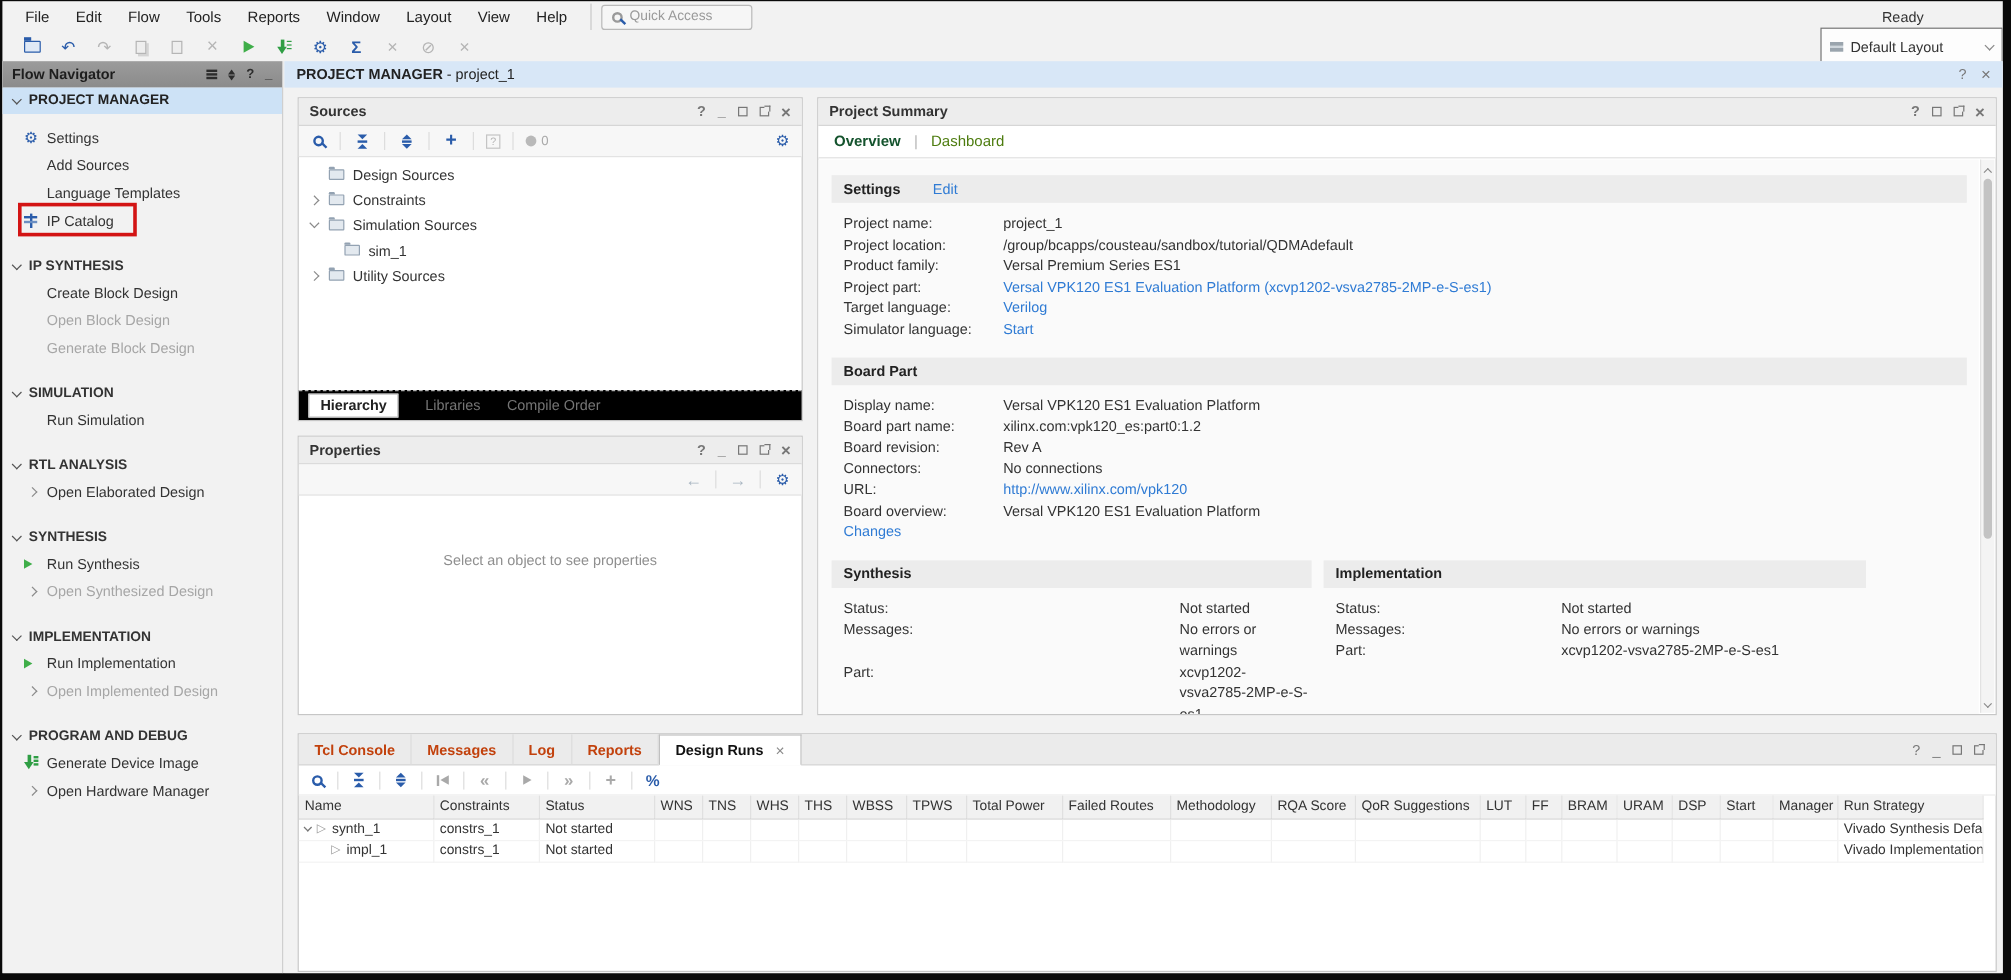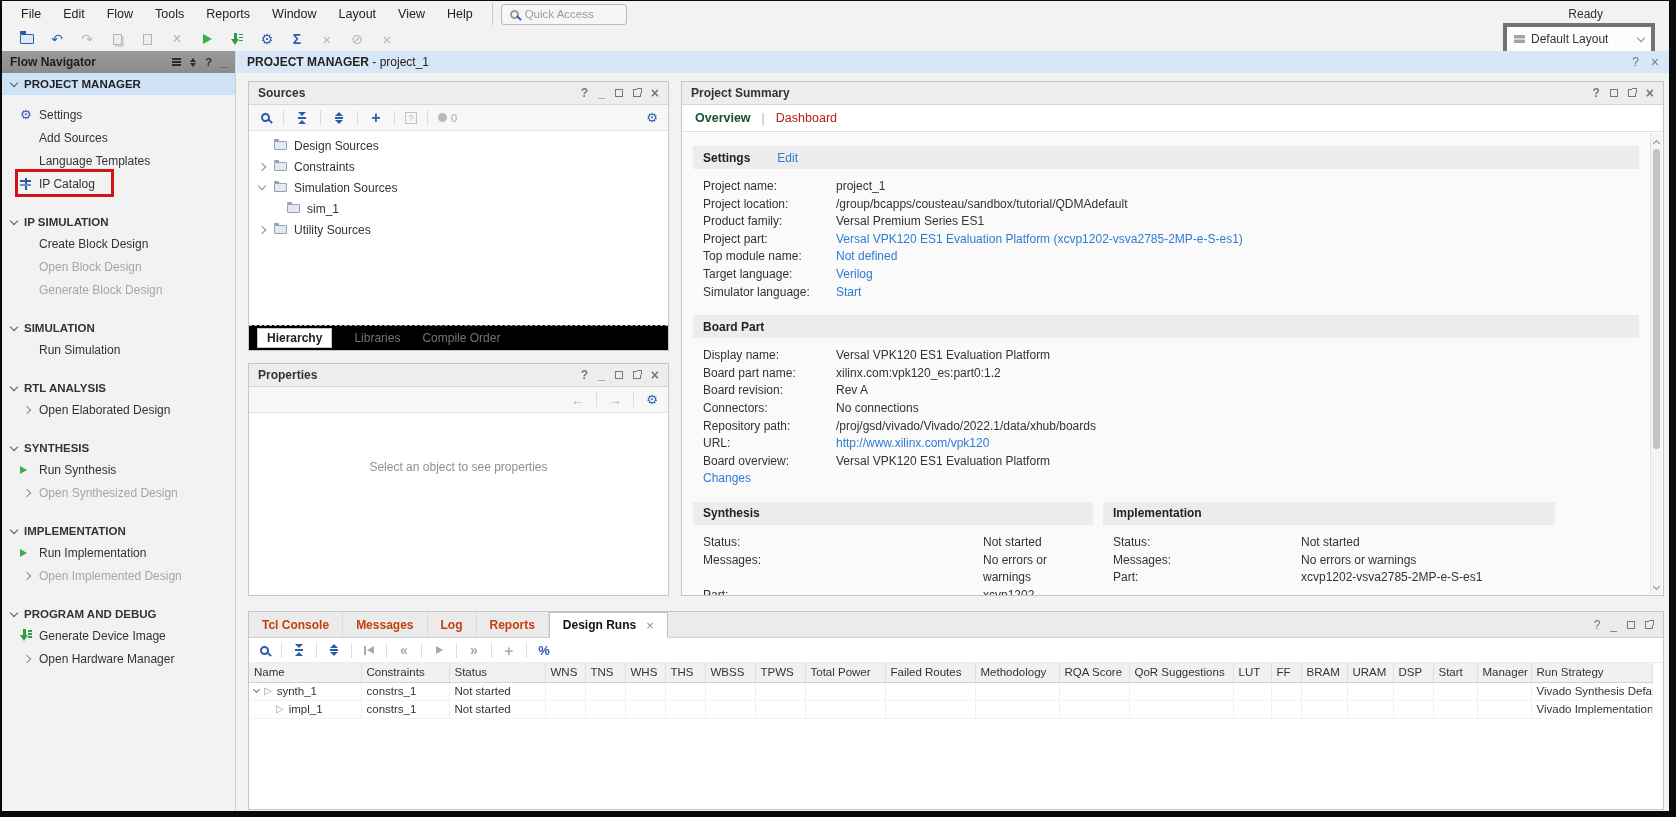--- a/index.html
+++ b/index.html
@@ -11,21 +11,21 @@
   .menubar { display:flex; align-items:center; height:26px; padding-left:8px; font-size:12.5px; color:#222; }
   .menu-item { padding:4px 11px; cursor:default; }
   .qa-sep { width:1px; height:22px; background:#c9c9c9; margin:0 8px; }
   .quick-access { display:flex; align-items:center; gap:6px; border:1px solid #b9b9b9; border-radius:3px; height:21px; padding:0 8px; width:126px; color:#9a9a9a; font-size:11.5px; background:#f6f6f6; }
   .ready { margin-left:auto; margin-right:66px; font-size:12px; color:#333; }
 
   
   .toolbar { display:flex; align-items:center; height:24px; padding-left:10px; }
   .tb-icon { width:30px; height:20px; display:flex; align-items:center; justify-content:center; font-size:14px; }
   .blue { color:#2a5caa; } .gray { color:#b5b5b5; }
-  .layout-select { margin-left:auto; margin-right:14px; width:152px; height:32px; border:4px solid #737373; background:#fdfdfd; display:flex; align-items:center; font-size:12px; color:#333; padding:0 7px; gap:6px; }
+  .layout-select { margin-left:auto; width:152px; height:32px; border:1px solid #737373; background:#fdfdfd; display:flex; align-items:center; font-size:12px; color:#333; padding:0 7px; gap:6px; }
   .layout-glyph { display:inline-block; width:11px; height:8px; border-top:3px solid #9aa4ad; border-bottom:3px solid #9aa4ad; background:#cfd6dc; }
   .dd-chev { margin-left:auto; }
 
   
   .chev-d, .chev-r, .chev-u { display:inline-block; width:6px; height:6px; border-right:1.6px solid #555; border-bottom:1.6px solid #555; }
   .chev-d { transform:rotate(45deg); margin-top:-3px; }
   .chev-r { transform:rotate(-45deg); }
   .chev-u { transform:rotate(-135deg); margin-top:3px; }
   .chev-gray { border-color:#8a8a8a; }
   .tri-play { width:0; height:0; border-left:9px solid #3fae49; border-top:5px solid transparent; border-bottom:5px solid transparent; display:inline-block; }
@@ -98,21 +98,21 @@
   .src-tab.active { background:#fff; border:1px solid #c6c6c6; padding:2px 9px; font-weight:bold; color:#222; }
 
   
   .props-toolbar { justify-content:flex-end; }
   .arrow-dis { color:#a9b6c2; font-size:14px; font-weight:bold; }
   .props-empty { position:absolute; top:96px; left:0; right:0; text-align:center; color:#8f8f8f; font-size:12px; }
 
   
   .ps-tabs { height:27px; background:#fff; border-bottom:1px solid #e0e0e0; display:flex; align-items:center; padding-left:13px; gap:11px; font-size:12.5px; }
   .ps-tab-active { font-weight:bold; color:#14532d; }
-  .ps-tab { color:#b91c1c; }
+  .ps-tab { color:#4d7c0f; }
   .ps-tabsep { color:#b5b5b5; }
   .ps-body { position:absolute; top:51px; left:0; right:14px; bottom:0; overflow:hidden; padding:13px 10px 0 11px; background:#fafafa; }
   .band { height:23px; background:#ececec; display:flex; align-items:center; padding:0 10px; font-weight:bold; font-size:12px; color:#222; }
   .band .link { margin-left:27px; font-weight:normal; }
   .kv { display:flex; line-height:17.6px; font-size:12px; color:#333; padding-left:10px; }
   .kv-label { width:133px; flex:none; }
   .link { color:#2f7bd4; }
   .kv-gap { height:9px; } .sec-gap { height:14px; }
   .two-col { display:flex; margin-top:0; }
   .col-syn { width:400px; margin-right:10px; }
@@ -244,21 +244,21 @@
       <div class="fn-item">
         <span class="item-icon">
               <span class="ipcat"></span>
             </span>
         <span>IP Catalog</span>
         <span class="red-box"></span>
       </div>
 
       <div class="fn-section">
         <span class="chev-d"></span>
-        <span>IP SIMULATION</span>
+        <span>IP SYNTHESIS</span>
       </div>
       <div class="fn-item">
         <span>Create Block Design</span>
       </div>
       <div class="fn-item disabled">
         <span>Open Block Design</span>
       </div>
       <div class="fn-item disabled">
         <span>Generate Block Design</span>
       </div>
@@ -477,24 +477,20 @@
               </div>
           <div class="kv">
                 <span class="kv-label">Product family:</span>
                 <span>Versal Premium Series ES1</span>
               </div>
           <div class="kv">
                 <span class="kv-label">Project part:</span>
                 <span class="link">Versal VPK120 ES1 Evaluation Platform (xcvp1202-vsva2785-2MP-e-S-es1)</span>
               </div>
           <div class="kv">
-                <span class="kv-label">Top module name:</span>
-                <span class="link">Not defined</span>
-              </div>
-          <div class="kv">
                 <span class="kv-label">Target language:</span>
                 <span class="link">Verilog</span>
               </div>
           <div class="kv">
                 <span class="kv-label">Simulator language:</span>
                 <span class="link">Start</span>
               </div>
 
           <div class="sec-gap"></div>
           <div class="band">
@@ -509,24 +505,20 @@
                 <span class="kv-label">Board part name:</span>
                 <span>xilinx.com:vpk120_es:part0:1.2</span>
               </div>
           <div class="kv">
                 <span class="kv-label">Board revision:</span>
                 <span>Rev A</span>
               </div>
           <div class="kv">
                 <span class="kv-label">Connectors:</span>
                 <span>No connections</span>
-              </div>
-          <div class="kv">
-                <span class="kv-label">Repository path:</span>
-                <span>/proj/gsd/vivado/Vivado/2022.1/data/xhub/boards</span>
               </div>
           <div class="kv">
                 <span class="kv-label">URL:</span>
                 <span class="link">http://www.xilinx.com/vpk120</span>
               </div>
           <div class="kv">
                 <span class="kv-label">Board overview:</span>
                 <span>Versal VPK120 ES1 Evaluation Platform</span>
               </div>
           <div class="kv">

